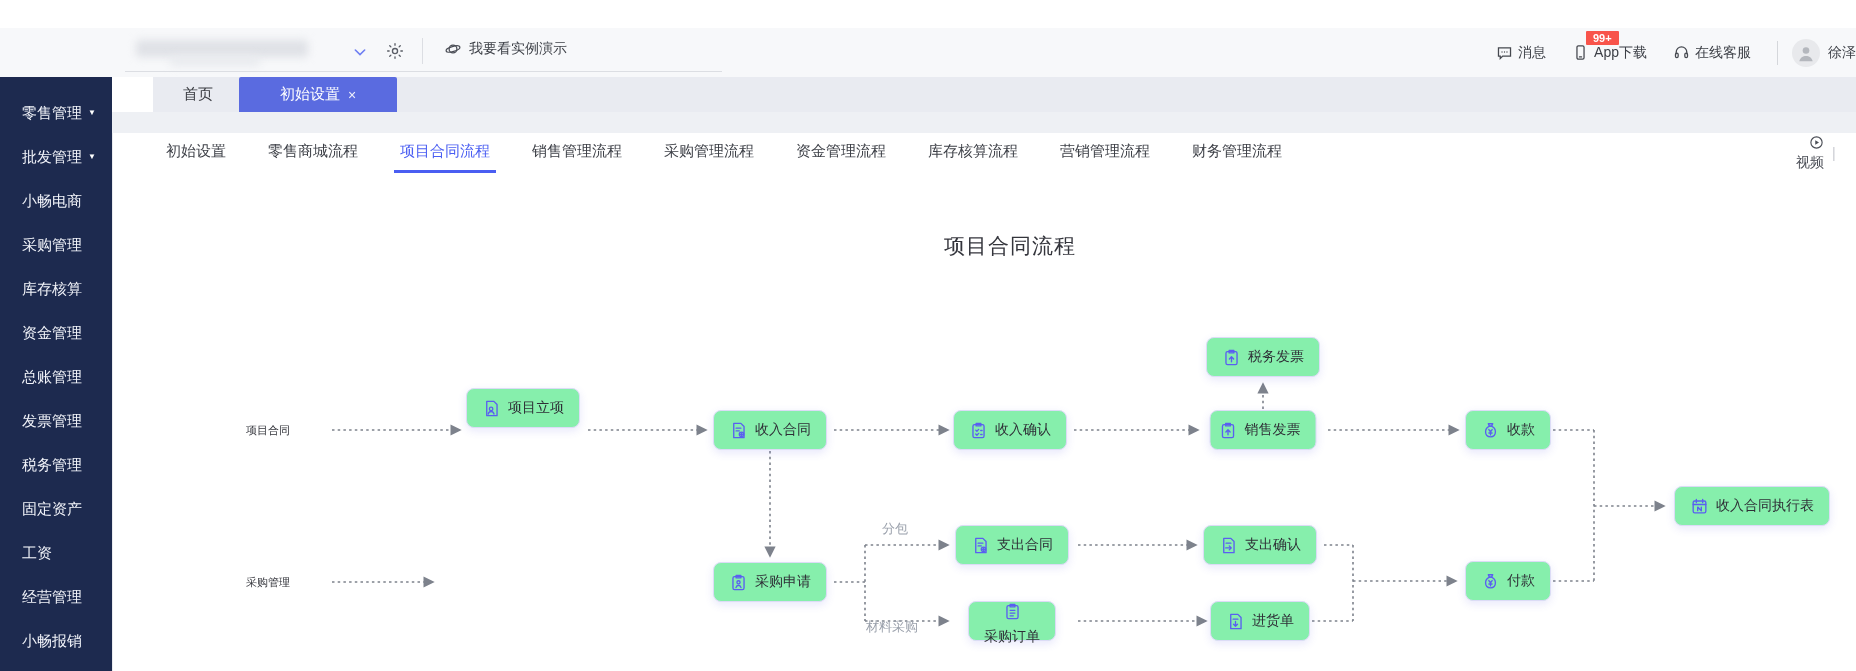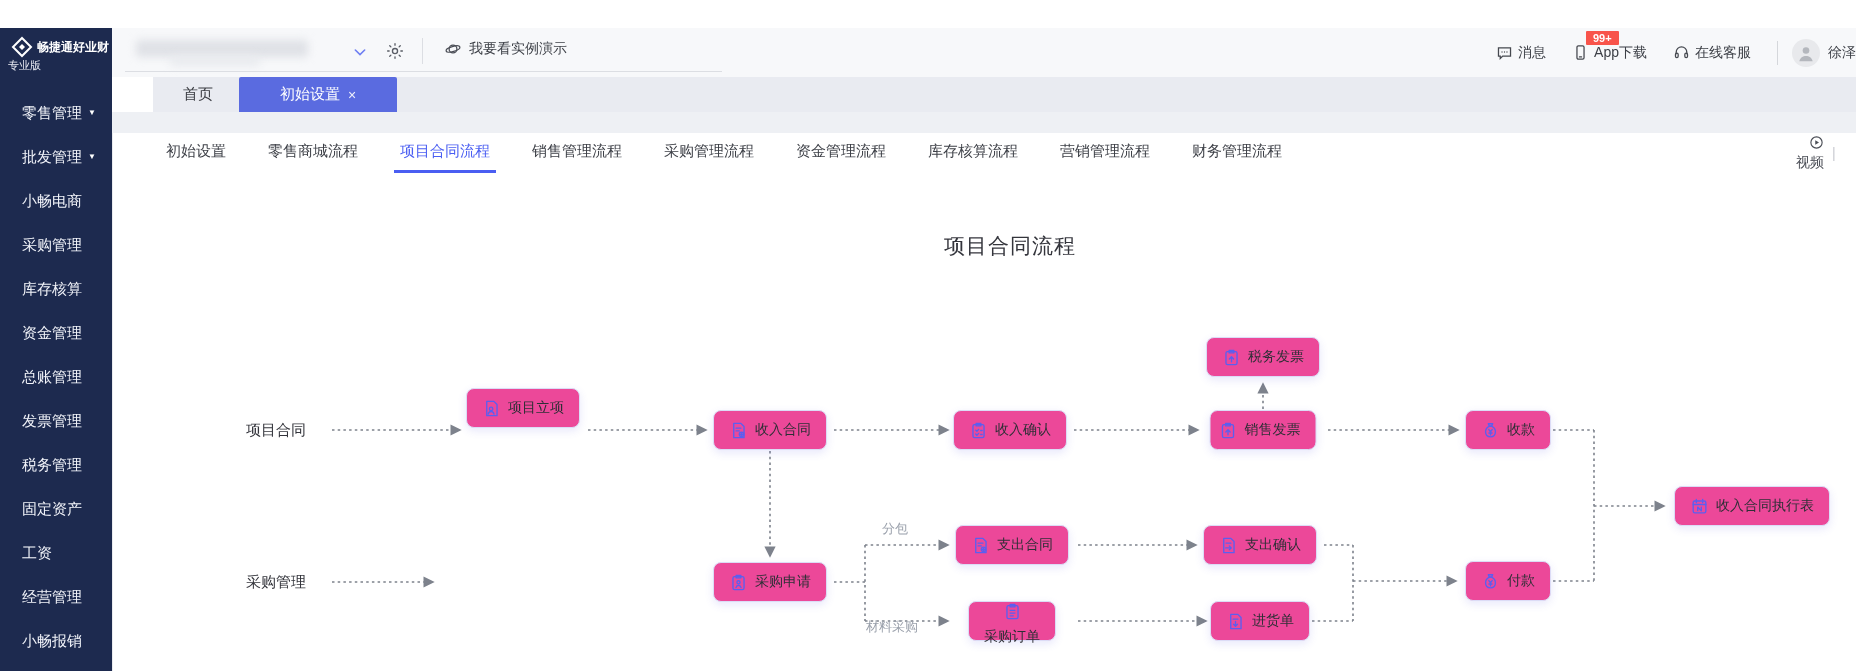--- a/index.html
+++ b/index.html
@@ -48,43 +48,33 @@
   .ptab{display:flex;align-items:center;font-size:15px;color:#3c3f46;cursor:pointer;padding:0 6px;border-bottom:3px solid transparent;white-space:nowrap;}
   .ptab.active{color:#4a5ef2;border-bottom-color:#4a5ef2;}
   .page-actions{position:absolute;left:1796px;top:133px;height:40px;display:flex;align-items:center;gap:8px;font-size:14px;color:#4a4d55;white-space:nowrap;z-index:2;}
   .page-actions .ic{width:15px;height:15px;color:#4a4d55;flex:none;}
   .pa-item{display:flex;align-items:flex-end;gap:4px;cursor:pointer;flex-direction:column;}
   .pa-sep{color:#c9cbd1;}
 
   
   .flow-title{position:absolute;left:1010px;top:232px;transform:translateX(-50%);font-size:21px;font-weight:500;color:#34353c;letter-spacing:1px;white-space:nowrap;z-index:2;}
   #edge-svg{position:absolute;left:0;top:0;width:1856px;height:671px;z-index:1;pointer-events:none;}
-  .flow-node{position:absolute;transform:translate(-50%,-50%);display:inline-flex;align-items:center;gap:7px;height:38px;padding:0 15px;background:#ec4899;border:1px solid #dcdcf6;border-radius:8px;box-shadow:0 3px 8px rgba(90,95,224,.14);font-size:14px;color:#2e2f36;white-space:nowrap;z-index:2;cursor:pointer;}
+  .flow-node{position:absolute;transform:translate(-50%,-50%);display:inline-flex;align-items:center;gap:7px;height:38px;padding:0 15px;background:#86efac;border:1px solid #dcdcf6;border-radius:8px;box-shadow:0 3px 8px rgba(90,95,224,.14);font-size:14px;color:#2e2f36;white-space:nowrap;z-index:2;cursor:pointer;}
   .flow-node .nic{width:19px;height:19px;color:#5a5ff0;flex:none;}
-  .lane-label{position:absolute;transform:translateY(-50%);font-size:15px;color:#33343b;white-space:nowrap;z-index:2;}
+  .lane-label{position:absolute;transform:translateY(-50%);font-size:11px;color:#33343b;white-space:nowrap;z-index:2;}
   .branch-label{position:absolute;font-size:13px;color:#9ba1ac;white-space:nowrap;z-index:2;}
   svg{display:block;}
 </style>
 </head>
 <body>
 
 <div class="stage">
 
   <div class="header"></div>
 
-  <div class="logo-box">
-    <span class="logo-mark">
-      <svg viewBox="0 0 24 24" fill="none" stroke="currentColor" stroke-width="2">
-          <path d="M12 3L21 12L12 21L3 12Z"></path>
-          <path d="M12 9l3 3-3 3-3-3z" fill="currentColor" stroke="none"></path>
-        </svg>
-    </span>
-    <span class="brand">畅捷通好业财</span>
-    <span class="edition">专业版</span>
-  </div>
 
   <div class="blur-blob"></div>
   <div class="blur-blob2"></div>
   <div class="hdr-underline"></div>
   <span class="hdr-chevron">
     <svg viewBox="0 0 24 24" fill="none" stroke="currentColor" stroke-width="2.4" stroke-linecap="round">
         <path d="M5 9l7 7 7-7"></path>
       </svg>
   </span>
   <span class="hdr-gear">

